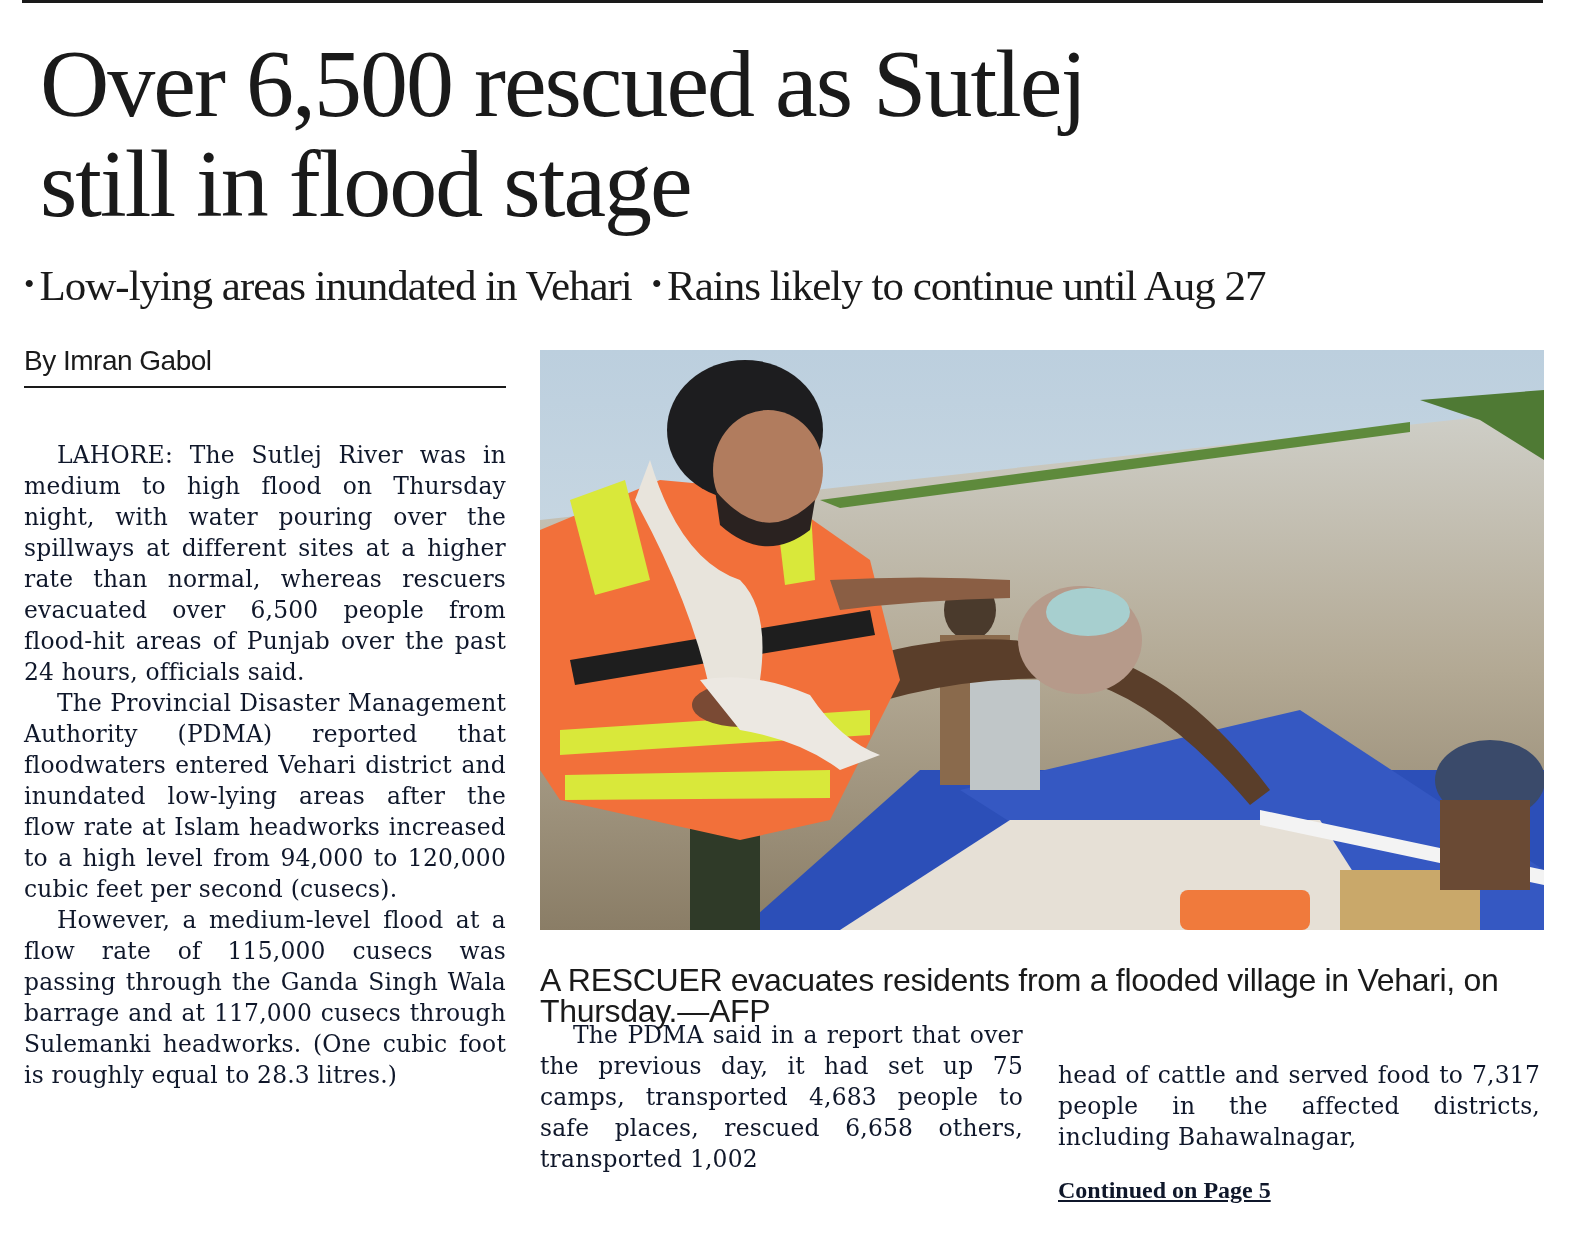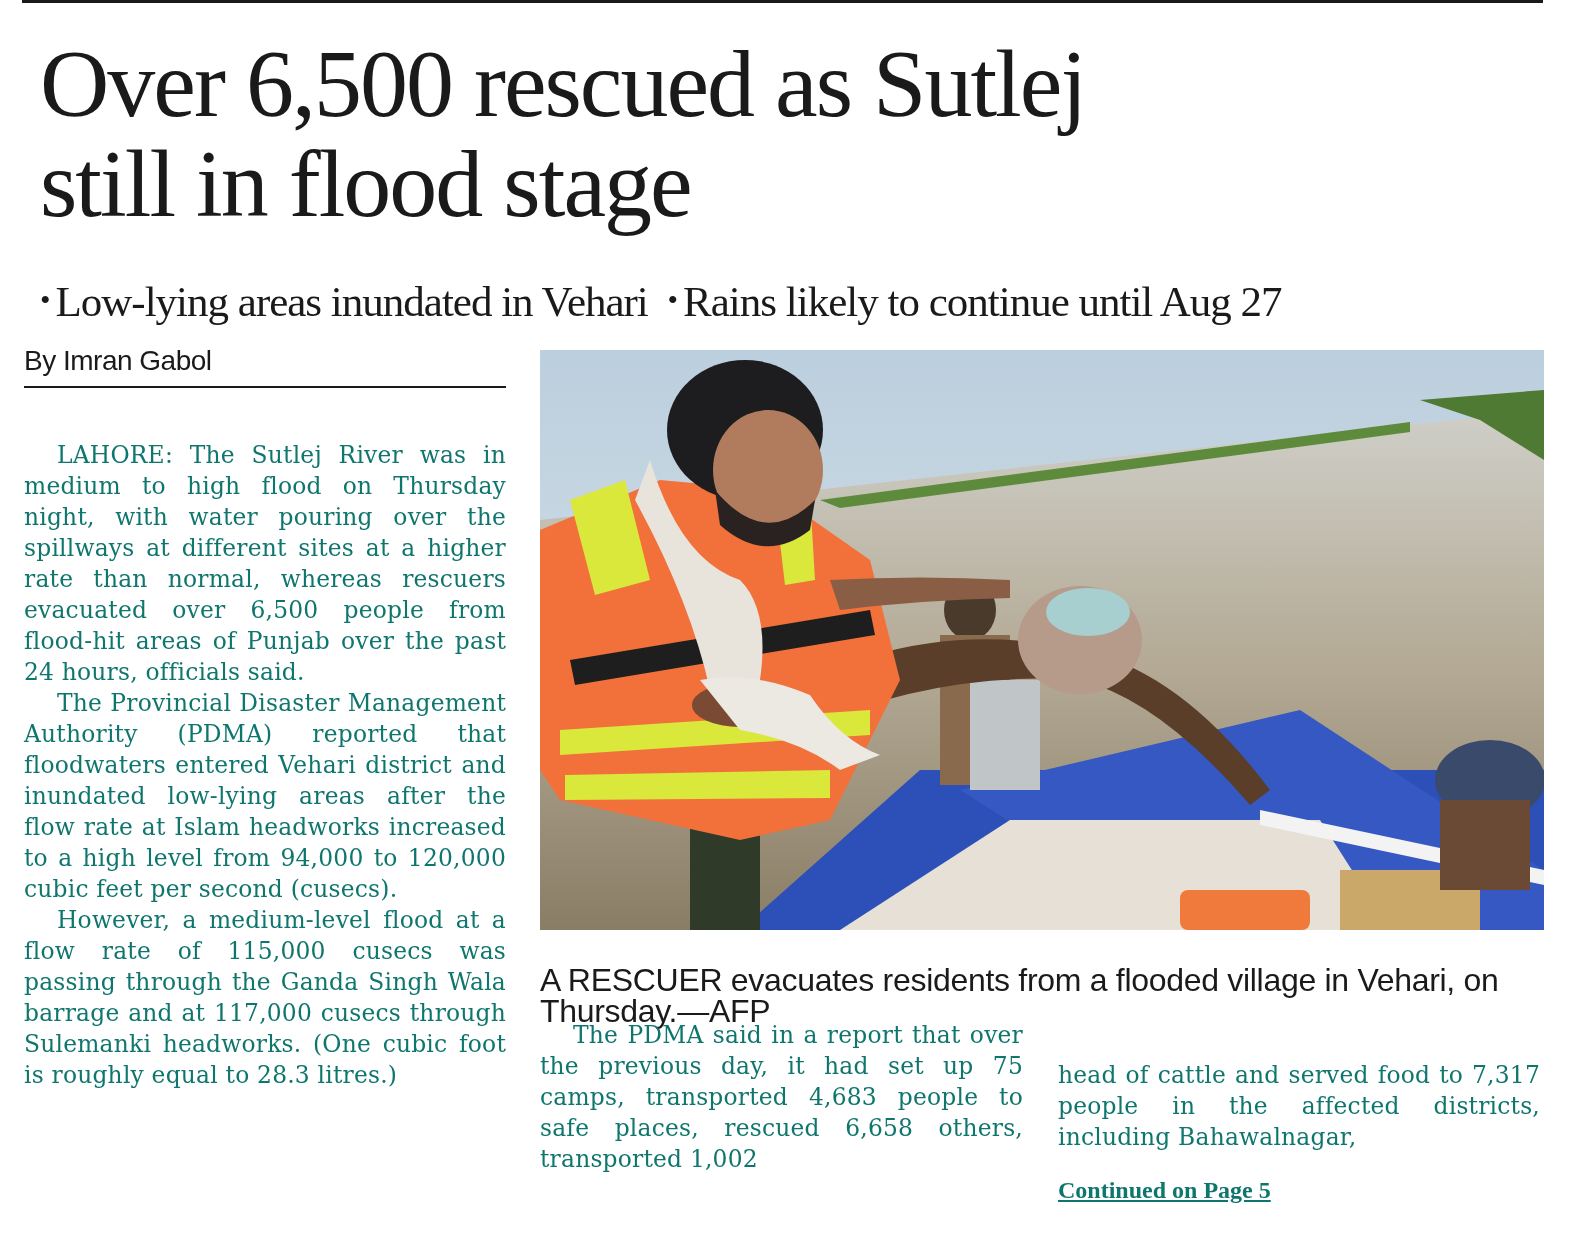--- a/index.html
+++ b/index.html
@@ -5,34 +5,34 @@
   html, body { margin: 0; padding: 0; background: #ffffff; }
   body { width: 1572px; height: 1243px; position: relative; overflow: hidden; color: #1a1a1a; }
   .top-rule { position: absolute; left: 22px; top: 0; width: 1521px; height: 3px; background: #1a1a1a; }
   .headline {
     position: absolute; left: 24px; top: 18px; width: 1500px; margin: 16px;
     font-family: "Liberation Serif", serif; font-weight: normal;
     font-size: 96px; line-height: 100px; letter-spacing: -2px; color: #1a1a1a;
   }
   .headline span { display: block; }
   .deck {
-    position: absolute; left: 24px; top: 258px; width: 1530px; margin: 16px;
+    position: absolute; left: 24px; top: 258px; width: 1530px; margin: 0;
     font-family: "Liberation Serif", serif; font-weight: normal;
     font-size: 43px; line-height: 52px; letter-spacing: -1px; color: #1a1a1a; white-space: nowrap;
   }
   .deck .bullet { font-size: 30px; vertical-align: 6px; margin-right: 6px; }
   .deck .item { margin-right: 10px; }
   .byline {
     position: absolute; left: 24px; top: 342px; width: 482px;
     font-family: "Liberation Sans", sans-serif; font-size: 28px; line-height: 38px;
     padding-bottom: 6px; border-bottom: 2px solid #1a1a1a; letter-spacing: -0.5px;
   }
   .col {
     position: absolute; font-family: "DejaVu Serif", serif; font-size: 23.4px;
-    line-height: 31px; text-align: justify; color: #0f766e; letter-spacing: 0.2px;
+    line-height: 31px; text-align: justify; color: #0f172a; letter-spacing: 0.2px;
   }
   .col p { margin: 0; text-indent: 33px; }
   .col-left { left: 24px; top: 440px; width: 482px; }
   .col-mid { left: 540px; top: 1020px; width: 483px; }
   .col-right { left: 1058px; top: 1060px; width: 482px; }
   .col-right p { text-indent: 0; }
   .continued {
     margin-top: 19px; font-family: "Liberation Serif", serif; font-weight: bold;
     font-size: 24px; line-height: 36px; text-align: left; letter-spacing: 0; text-decoration: underline;
   }

